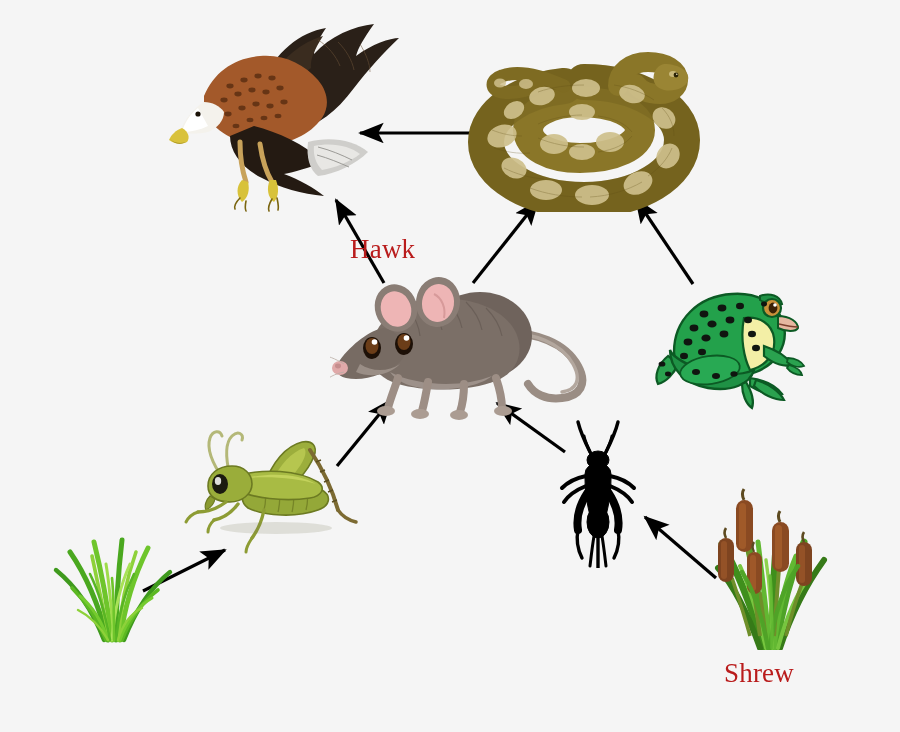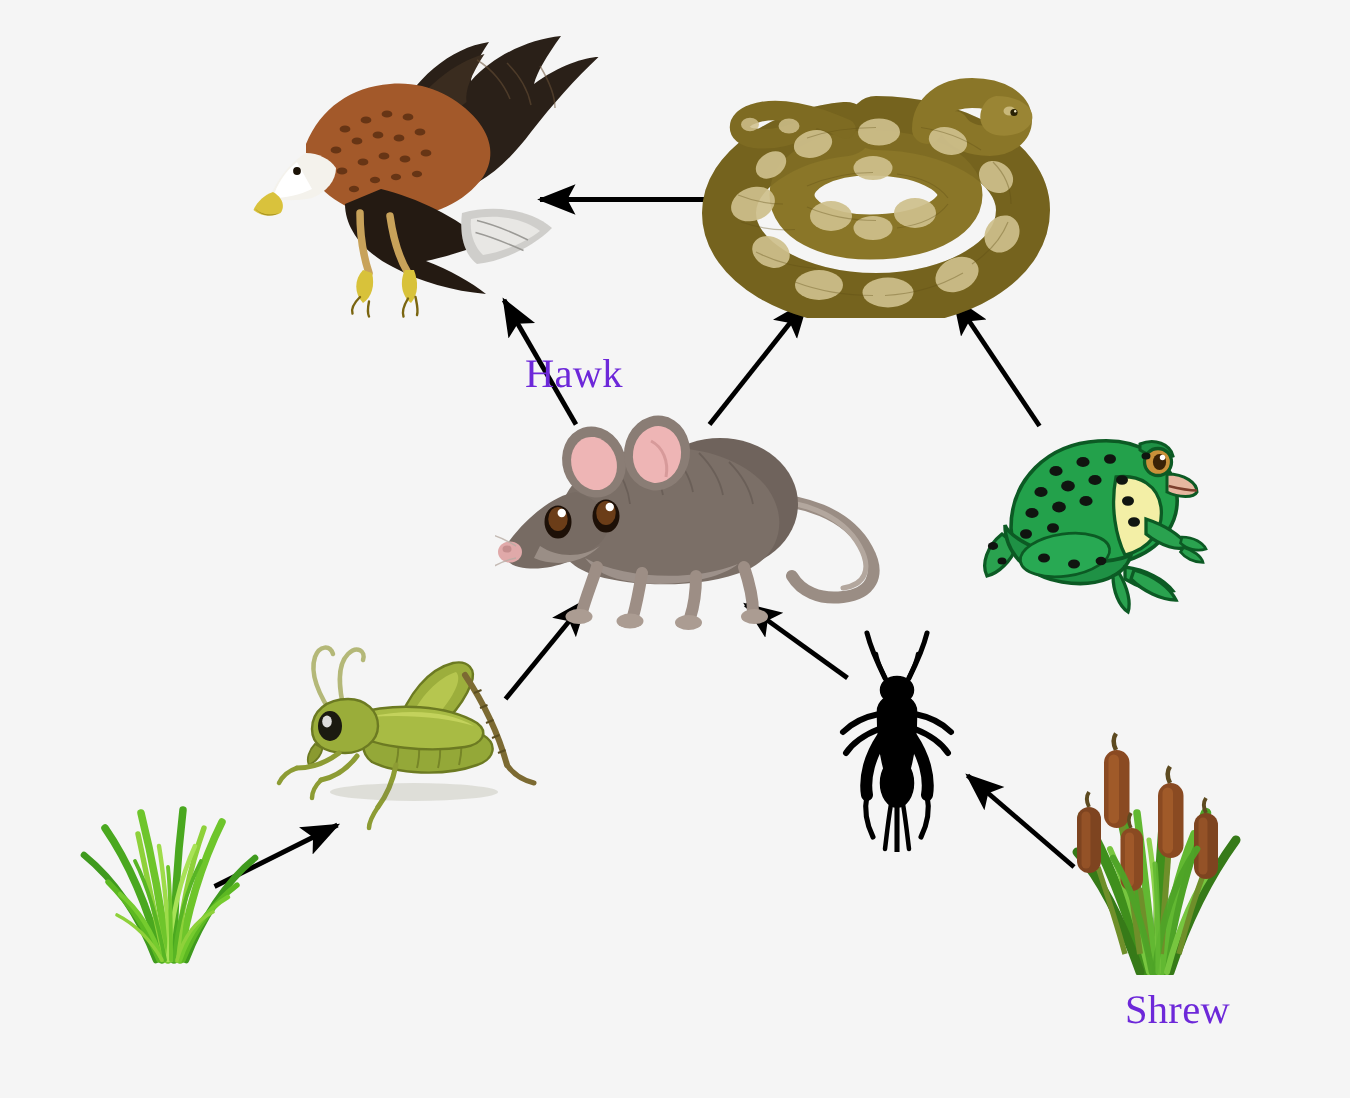--- a/index.html
+++ b/index.html
@@ -19,21 +19,21 @@
   .node {
     position: absolute;
   }
   .art {
     position: absolute;
     left: 0;
     top: 0;
   }
   .label {
     position: absolute;
-    color: #6d28d9;
+    color: #b91c1c;
     font-family: "Liberation Serif", "DejaVu Serif", serif;
     font-size: 27px;
     line-height: 1;
     white-space: nowrap;
     letter-spacing: 0.2px;
     text-align: right;
   }
   #arrow-layer {
     position: absolute;
     left: 0;
@@ -56,21 +56,21 @@
   #node-snake     { left: 468px; top: 52px;  width: 232px; height: 160px; }
   #node-shrew     { left: 330px; top: 268px; width: 288px; height: 160px; }
   #node-frog      { left: 648px; top: 272px; width: 160px; height: 140px; }
   #node-grasshopper { left: 180px; top: 428px; width: 200px; height: 130px; }
   #node-cricket   { left: 552px; top: 418px; width: 92px;  height: 150px; }
   #node-grass     { left: 42px;  top: 522px; width: 140px; height: 122px; }
   #node-cattail   { left: 700px; top: 486px; width: 140px; height: 164px; }
 
   
   #label-hawk        { left: 182px; top: 214px; }
-  #label-shrew       { left: 420px; top: 392px; }
+  #label-shrew       { left: 394px; top: 392px; }
 </style>
 </head>
 <body>
 
 <div id="canvas">
 
   <svg id="arrow-layer" viewBox="0 0 900 732">
     <defs>
       <marker id="ah" markerWidth="9" markerHeight="9" refX="7.4" refY="3.2" orient="auto" markerUnits="strokeWidth">
         <path class="arrow-head" d="M0,0 L8,3.2 L0,6.4 L1.7,3.2 Z"></path>

